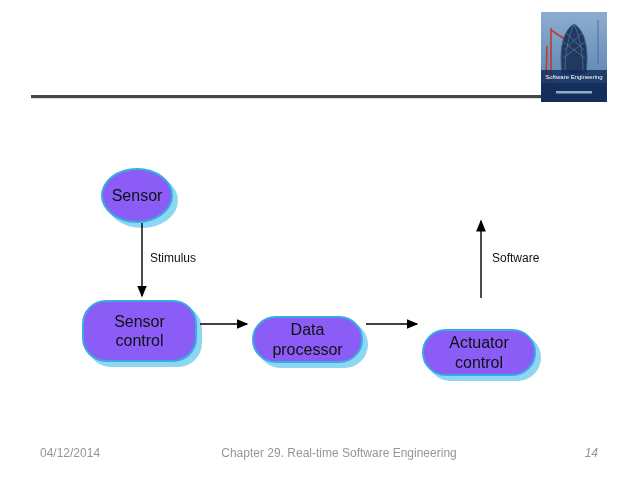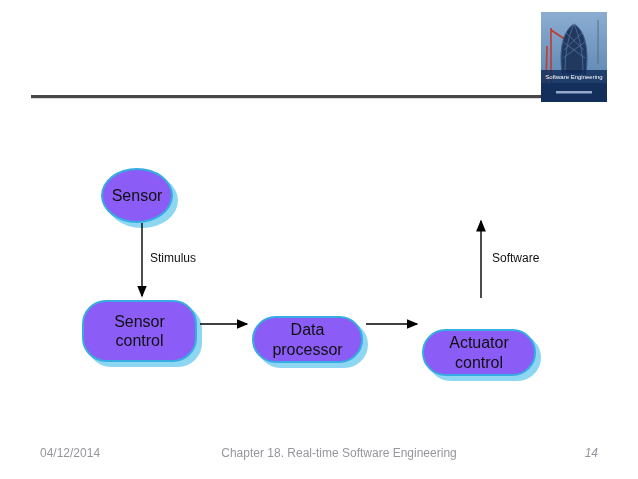--- a/index.html
+++ b/index.html
@@ -104,17 +104,17 @@
       </marker>
     </defs>
     <line x1="142" y1="223" x2="142" y2="296" stroke="#000" stroke-width="1.4" marker-end="url(#ah)"></line>
     <line x1="200" y1="324" x2="247" y2="324" stroke="#000" stroke-width="1.4" marker-end="url(#ah)"></line>
     <line x1="366" y1="324" x2="417" y2="324" stroke="#000" stroke-width="1.4" marker-end="url(#ah)"></line>
     <line x1="481" y1="298" x2="481" y2="221" stroke="#000" stroke-width="1.4" marker-end="url(#ah)"></line>
   </svg>
 
   <div class="footer">
     <span class="left">04/12/2014</span>
-    <span class="center">Chapter 18. Real-time Software Engineering</span>
+    <span class="center">Chapter 29. Real-time Software Engineering</span>
     <span class="right">14</span>
   </div>
 
 </div>
 
 </body></html>

